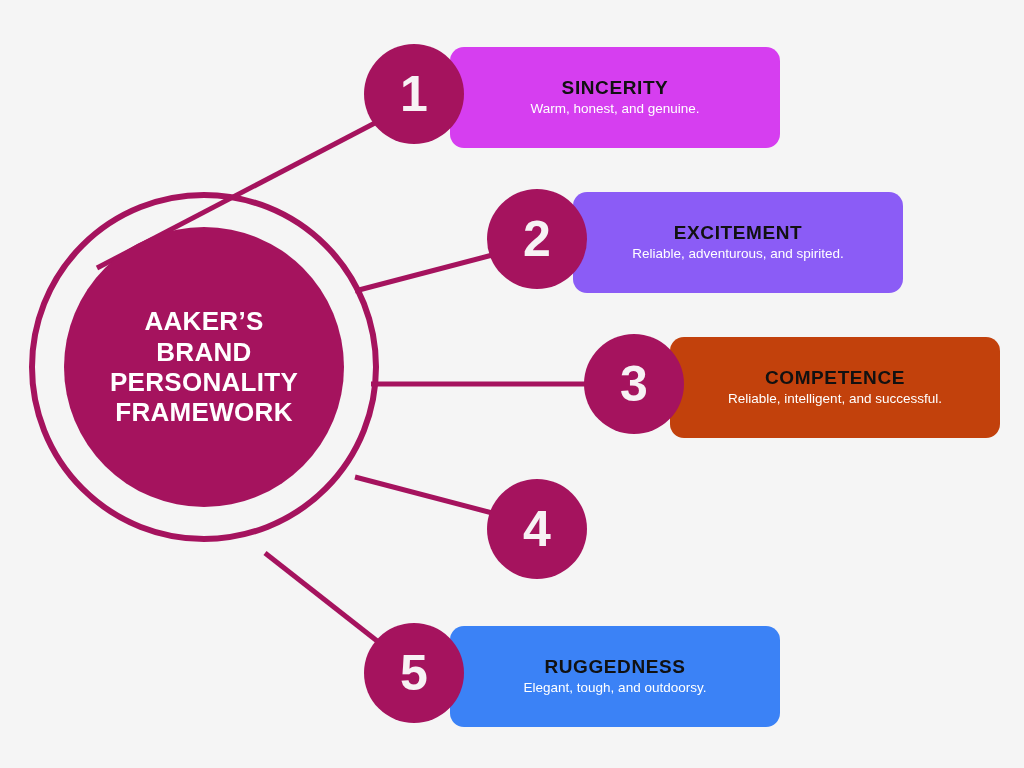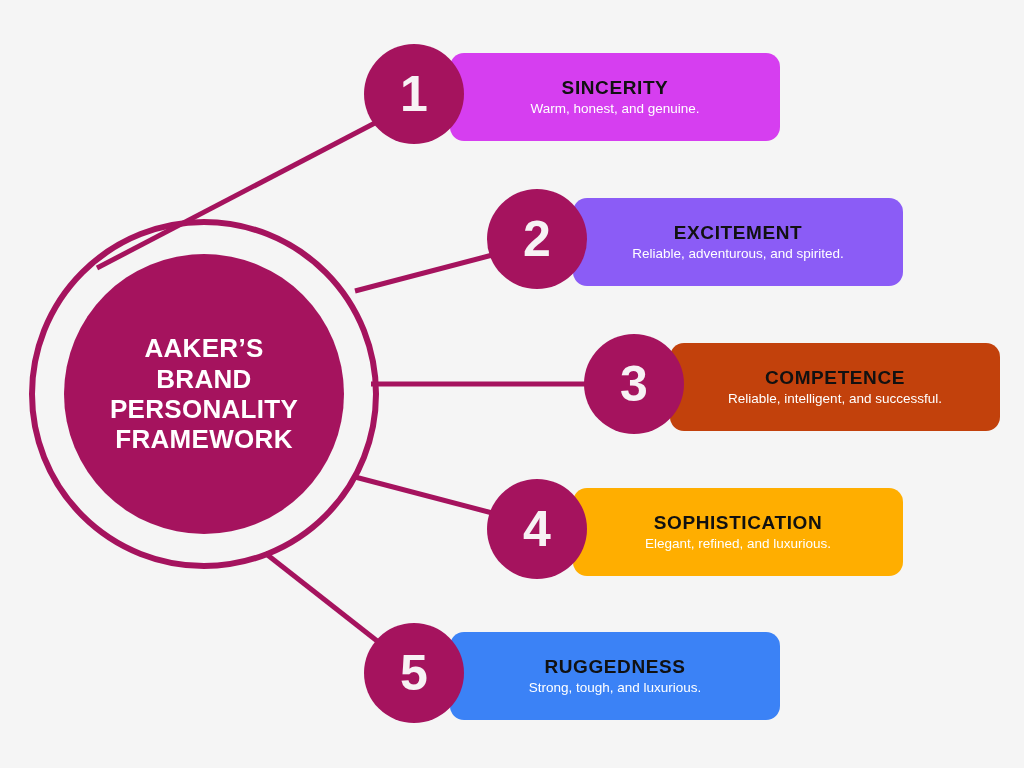--- a/index.html
+++ b/index.html
@@ -24,21 +24,21 @@
     left: 0;
     top: 0;
     width: 1024px;
     height: 768px;
   }
 
   
   .hub {
     position: absolute;
     left: 29px;
-    top: 219px;
+    top: 192px;
     width: 350px;
     height: 350px;
   }
   .hub-ring {
     position: absolute;
     left: 0;
     top: 0;
     width: 338px;
     height: 338px;
     border: 6px solid #a5135e;
@@ -68,22 +68,22 @@
     padding: 0 8px;
   }
 
   
   .row {
     position: absolute;
     height: 100px;
   }
   .bar {
     position: absolute;
-    top: 9px;
-    height: 88px;
+    top: 3px;
+    height: 101px;
     border-radius: 14px;
     box-sizing: border-box;
     display: flex;
     flex-direction: column;
     align-items: center;
     justify-content: center;
   }
   .bar-text {
     text-align: center;
   }
@@ -170,36 +170,30 @@
         <div class="bar-title">COMPETENCE</div>
         <div class="bar-sub">Reliable, intelligent, and successful.</div>
       </div>
     </div>
     <div class="badge" style="left:0px;">
       <span>3</span>
     </div>
   </div>
 
   <div class="row" style="left:487px; top:479px; width:420px;">
-    <div class="bar" style="left:86px; width:330px; background:#ffae00;">
-      <div class="bar-text">
-        <div class="bar-title">SOPHISTICATION</div>
-        <div class="bar-sub">Elegant, refined, and luxurious.</div>
-      </div>
-    </div>
     <div class="badge" style="left:0px;">
       <span>4</span>
     </div>
   </div>
 
   <div class="row" style="left:364px; top:623px; width:420px;">
     <div class="bar" style="left:86px; width:330px; background:#3b82f6;">
       <div class="bar-text">
         <div class="bar-title">RUGGEDNESS</div>
-        <div class="bar-sub">Strong, tough, and luxurious.</div>
+        <div class="bar-sub">Elegant, tough, and outdoorsy.</div>
       </div>
     </div>
     <div class="badge" style="left:0px;">
       <span>5</span>
     </div>
   </div>
 
 </div>
 
 </body></html>

